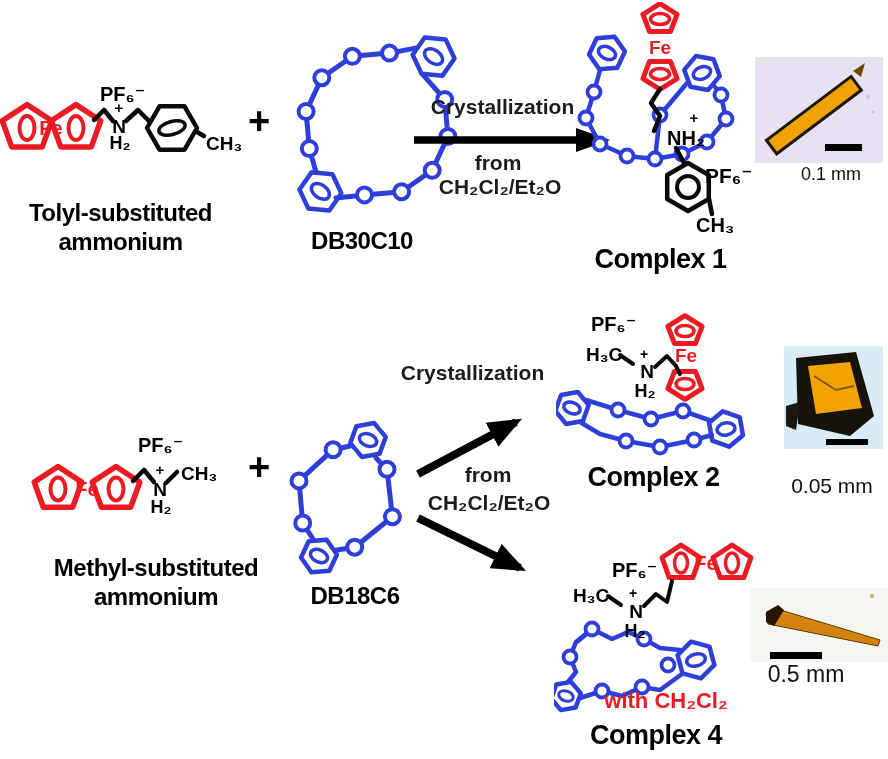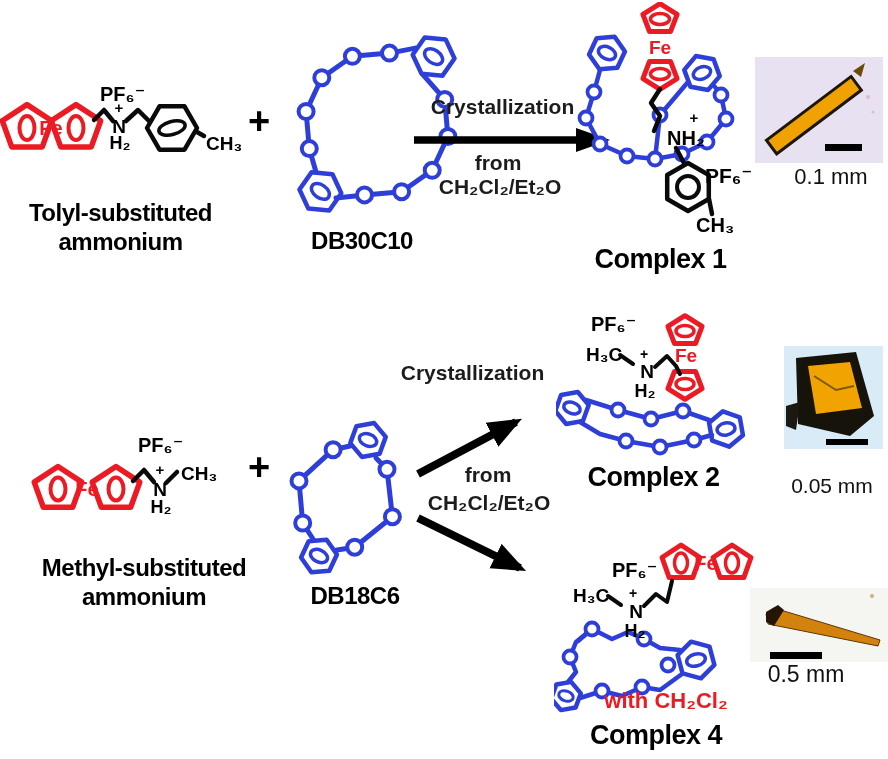--- a/index.html
+++ b/index.html
@@ -132,42 +132,42 @@
     <svg width="128" height="106">
       <g transform="rotate(-37 60 58)">
         <rect x="6" y="49" width="106" height="17" fill="#f0a202" stroke="#1c1608" stroke-width="3"></rect>
       </g>
       <polygon points="98,14 110,6 106,20" fill="#6b4a06"></polygon>
       <circle cx="113" cy="40" r="2" fill="#d9bada"></circle>
       <circle cx="118" cy="55" r="1.5" fill="#d9bada"></circle>
       <rect x="70" y="87" width="37" height="7" fill="#000"></rect>
     </svg>
   </div>
-  <div class="abs scale-lbl center" style="left:786px;top:164px;width:90px;font-size:22px;">0.1 mm</div>
+  <div class="abs scale-lbl center" style="left:786px;top:164px;width:90px;font-size:18px;">0.1 mm</div>
 
   <svg class="abs" style="left:30px;top:420px;" width="230" height="102">
     <g stroke="#ec1b23" fill="none" stroke-width="5.5" stroke-linejoin="round">
       <polygon transform="translate(28,69)" points="0,-22.5 23.8,-6.9 14.7,18.2 -14.7,18.2 -23.8,-6.9"></polygon>
       <ellipse cx="28" cy="69" rx="7.5" ry="11.5" stroke-width="4"></ellipse>
       <polygon transform="translate(86,69)" points="0,-22.5 23.8,-6.9 14.7,18.2 -14.7,18.2 -23.8,-6.9"></polygon>
       <ellipse cx="86" cy="69" rx="7.5" ry="11.5" stroke-width="4"></ellipse>
     </g>
     <text x="57" y="76" font-size="20" text-anchor="middle" class="red">Fe</text>
     <g stroke="#0a0a0a" fill="none" stroke-width="4.5" stroke-linecap="round" stroke-linejoin="round">
       <polyline points="103,61 114,50 124,62"></polyline>
       <line x1="136" y1="63" x2="147" y2="52"></line>
     </g>
     <text x="108" y="32" font-size="20">PF₆⁻</text>
     <text x="130" y="55" font-size="15" text-anchor="middle">+</text>
     <text x="130" y="76" font-size="19" text-anchor="middle">N</text>
     <text x="131" y="93" font-size="18" text-anchor="middle">H₂</text>
     <text x="151" y="60" font-size="19">CH₃</text>
   </svg>
 
-  <div class="abs name-lbl center" style="left:24px;top:553px;width:240px;">
+  <div class="abs name-lbl center" style="left:36px;top:553px;width:240px;">
     <div>Methyl-substituted</div>
     <div>ammonium</div>
   </div>
 
   <div class="abs plus-lbl" style="left:248px;top:446px;">+</div>
 
   <svg class="abs" style="left:280px;top:418px;" width="145" height="165">
     <g stroke="#2e3fd9" fill="none" stroke-width="5" stroke-linecap="round" stroke-linejoin="round">
       <polyline points="107,51.3 112.4,98.7 74.7,129.2"></polyline>
       <polyline points="22.7,105 19,62.9 53.1,31.7"></polyline>

